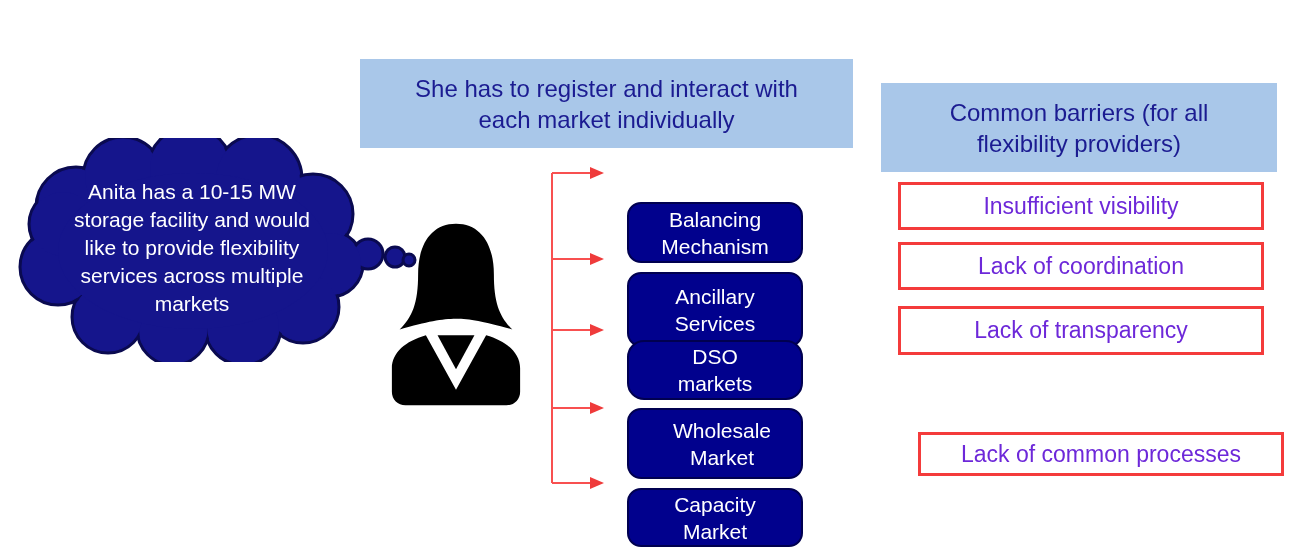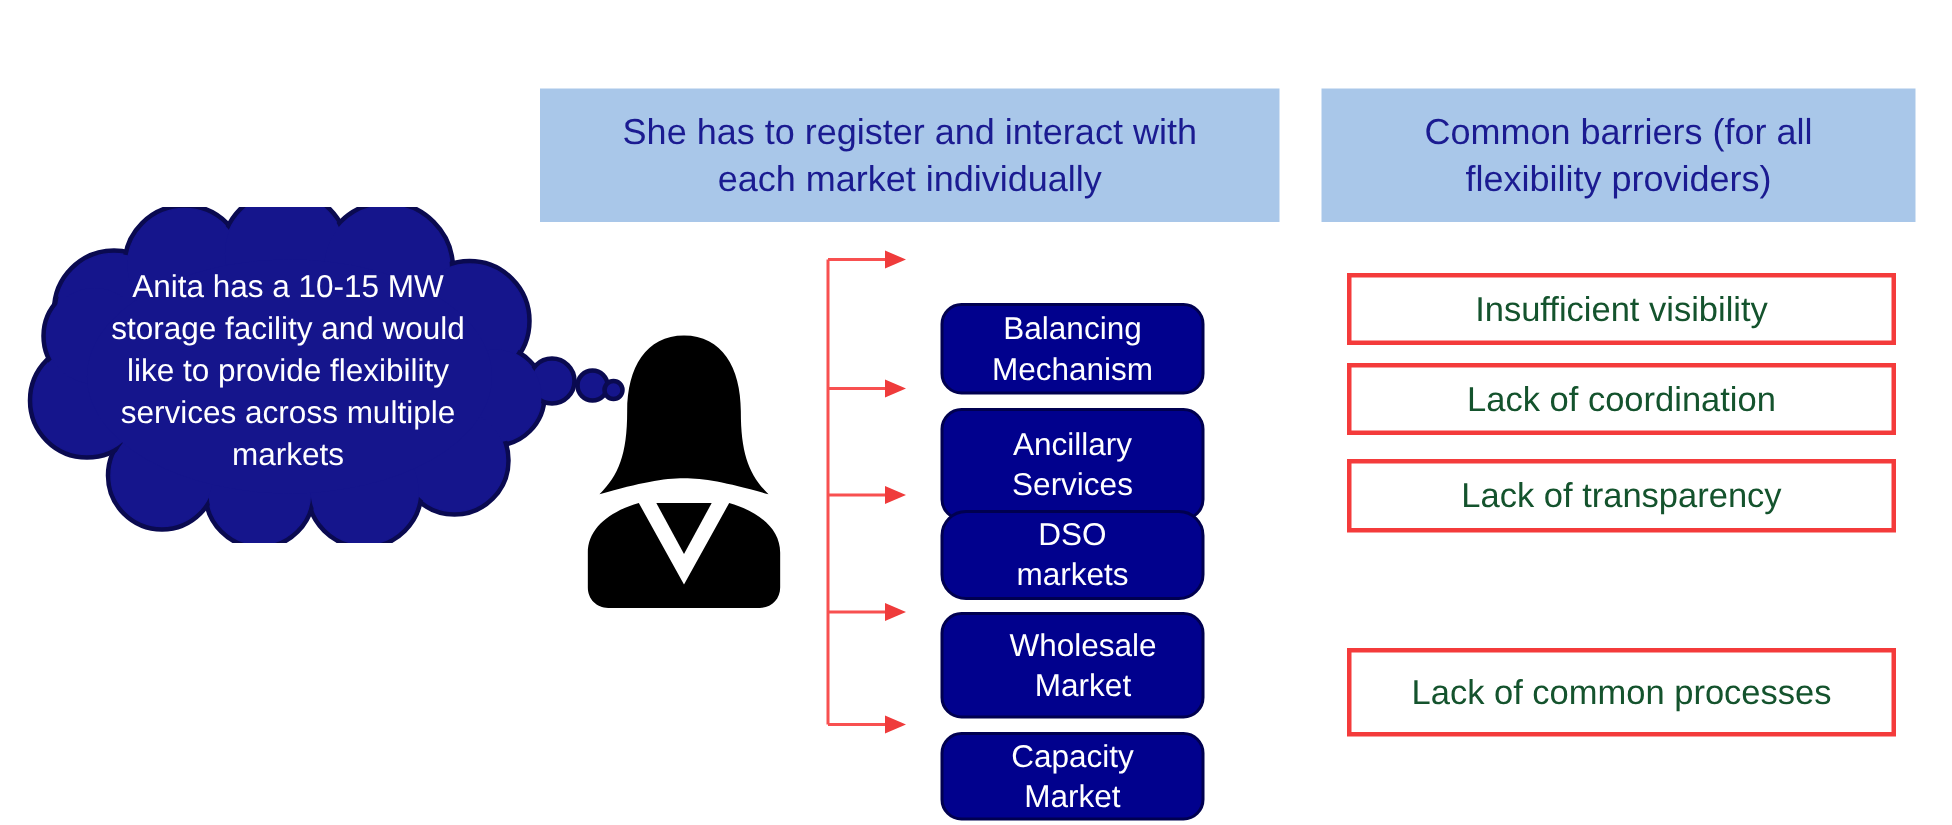--- a/index.html
+++ b/index.html
@@ -22,21 +22,21 @@
     color: #1B1B91;
     font-size: 24px;
     line-height: 31px;
     display: flex;
     align-items: center;
     justify-content: center;
     text-align: center;
     white-space: pre-line;
   }
   #markets-header { left: 360px; width: 493px; }
-  #barriers-header { left: 881px; width: 396px; }
+  #barriers-header { left: 881px; width: 396px; margin-top: 24px; }
 
   
   #cloud-wrap { left: 18px; top: 138px; width: 400px; height: 224px; }
   #cloud-text {
     position: absolute;
     left: 28px; top: 28px;
     width: 292px; height: 164px;
     color: #ffffff;
     font-size: 21px;
     line-height: 28px;
@@ -79,32 +79,32 @@
   #market-4 { top: 448px; height: 59px; }
 
   
   .barrier {
     position: absolute;
     left: 898px;
     width: 366px;
     box-sizing: border-box;
     background: #ffffff;
     border: 3px solid #F43B3B;
-    color: #14532d;
+    color: #6d28d9;
     font-size: 23px;
     display: flex;
     align-items: center;
     justify-content: center;
     text-align: center;
   }
   #barrier-0 { top: 182px; height: 48px; }
   #barrier-1 { top: 242px; height: 48px; }
   #barrier-2 { top: 306px; height: 49px; }
   #barrier-3 { top: 370px; height: 47px; }
-  #barrier-4 { top: 432px; height: 59px; }
+  #barrier-4 { top: 432px; height: 44px; margin-left: 20px; }
 </style>
 </head>
 <body>
 
 <div class="canvas">
 
   <div class="section-header" id="markets-header">She has to register and interact with
 each market individually</div>
 
   <div class="section-header" id="barriers-header">Common barriers (for all

